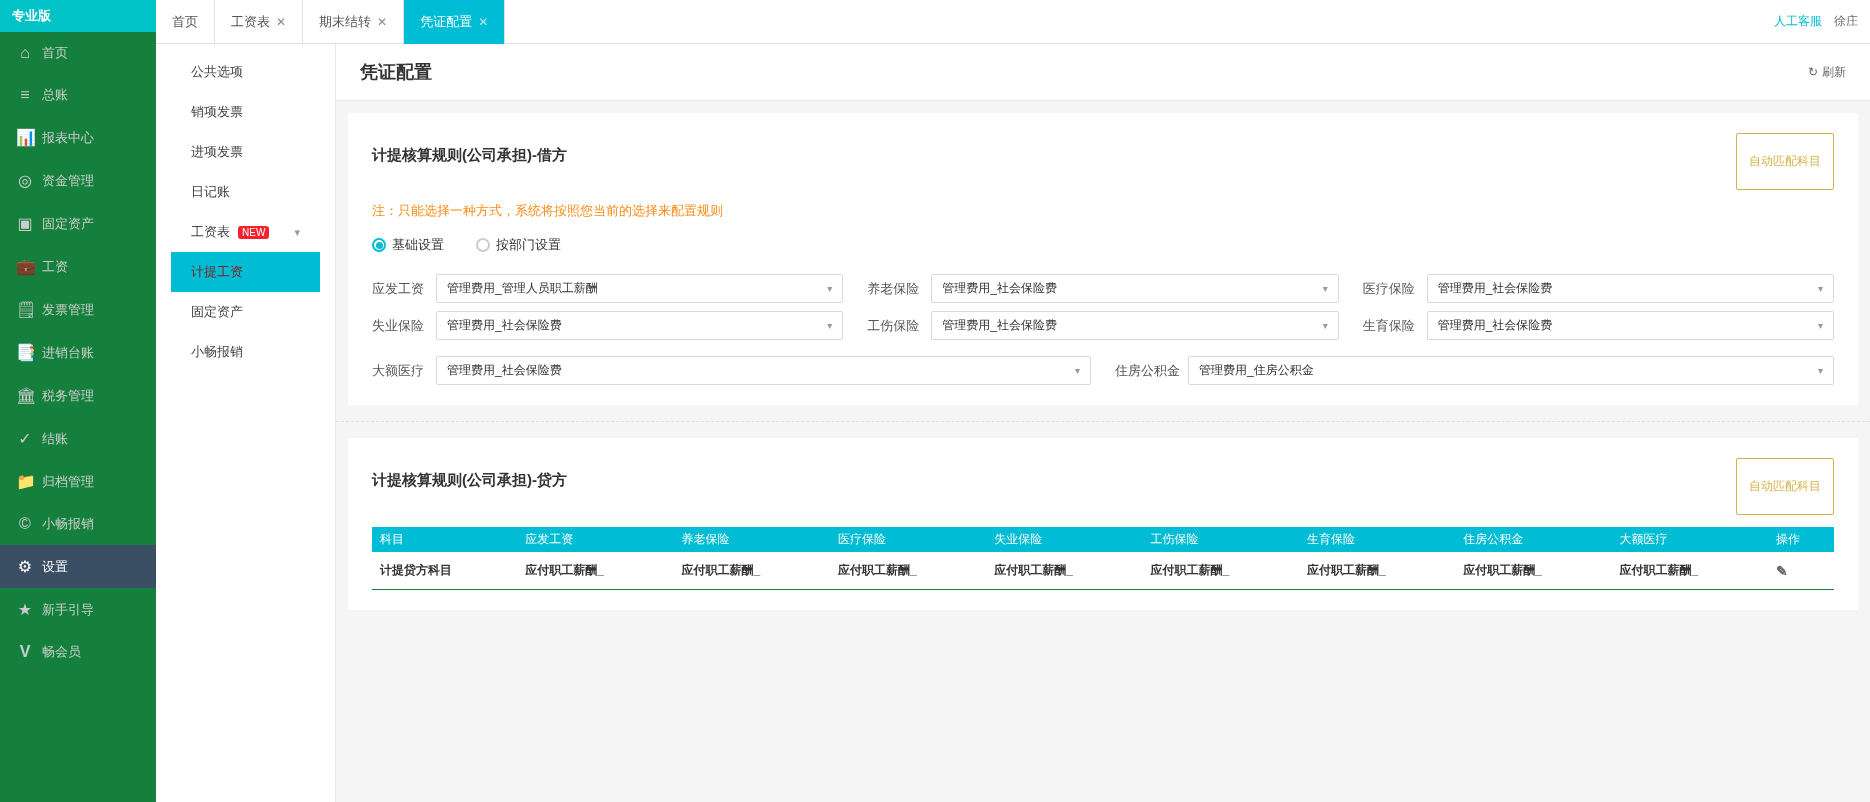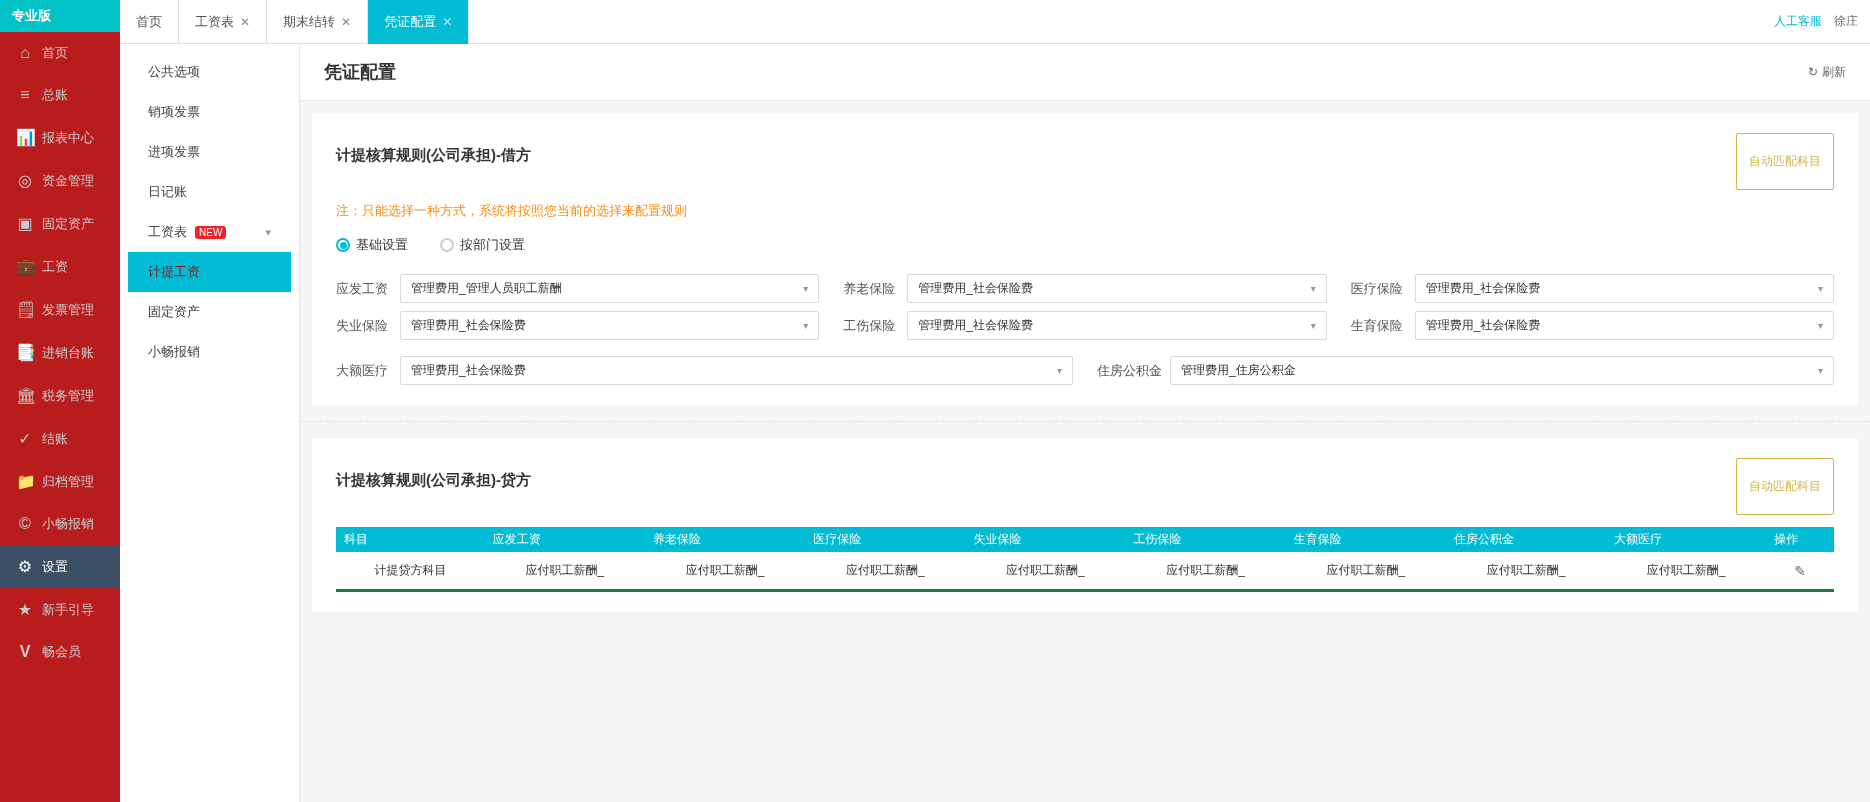--- a/index.html
+++ b/index.html
@@ -1,21 +1,21 @@
 <!DOCTYPE html>
 <html><head>
   <meta charset="utf-8">
   <style>
     * { box-sizing: border-box; margin: 0; padding: 0; font-family: 'Microsoft YaHei', Arial, sans-serif; }
     body { display: flex; height: 802px; overflow: hidden; background: #f5f5f5; font-size: 13px; }
 
     
     .sidebar {
-      width: 120px;
-      background: #b91c1c;
+      width: 156px;
+      background: #15803d;
       display: flex;
       flex-direction: column;
       height: 100%;
       flex-shrink: 0;
     }
     .sidebar-header {
       background: #00c2c7;
       padding: 8px 12px;
       color: white;
       font-size: 13px;
@@ -90,21 +90,21 @@
       flex: 1;
       overflow-y: auto;
       display: flex;
     }
 
     
     .left-nav {
       width: 180px;
       background: white;
       border-right: 1px solid #e8e8e8;
-      padding: 8px 8px;
+      padding: 8px 15px;
       flex-shrink: 0;
     }
     .left-nav-item {
       padding: 11px 20px;
       font-size: 13px;
       color: #444;
       cursor: pointer;
       display: flex;
       align-items: center;
       justify-content: space-between;
@@ -272,24 +272,24 @@
     .data-table th {
       background: #00bcd4;
       color: white;
       padding: 4px 8px;
       text-align: left;
       font-weight: normal;
       border: none;
     }
     .data-table td {
       padding: 10px 8px;
-      text-align: center;
-      border-bottom: 3px solid #15803d;
+      border-bottom: 1px solid #15803d;
       color: #333;
       background: white;
+      font-weight: bold;
     }
 
     .divider {
       border: none;
       border-top: 1px dashed #e0e0e0;
       margin: 16px 0;
     }
 
     .edit-icon {
       color: #666;

